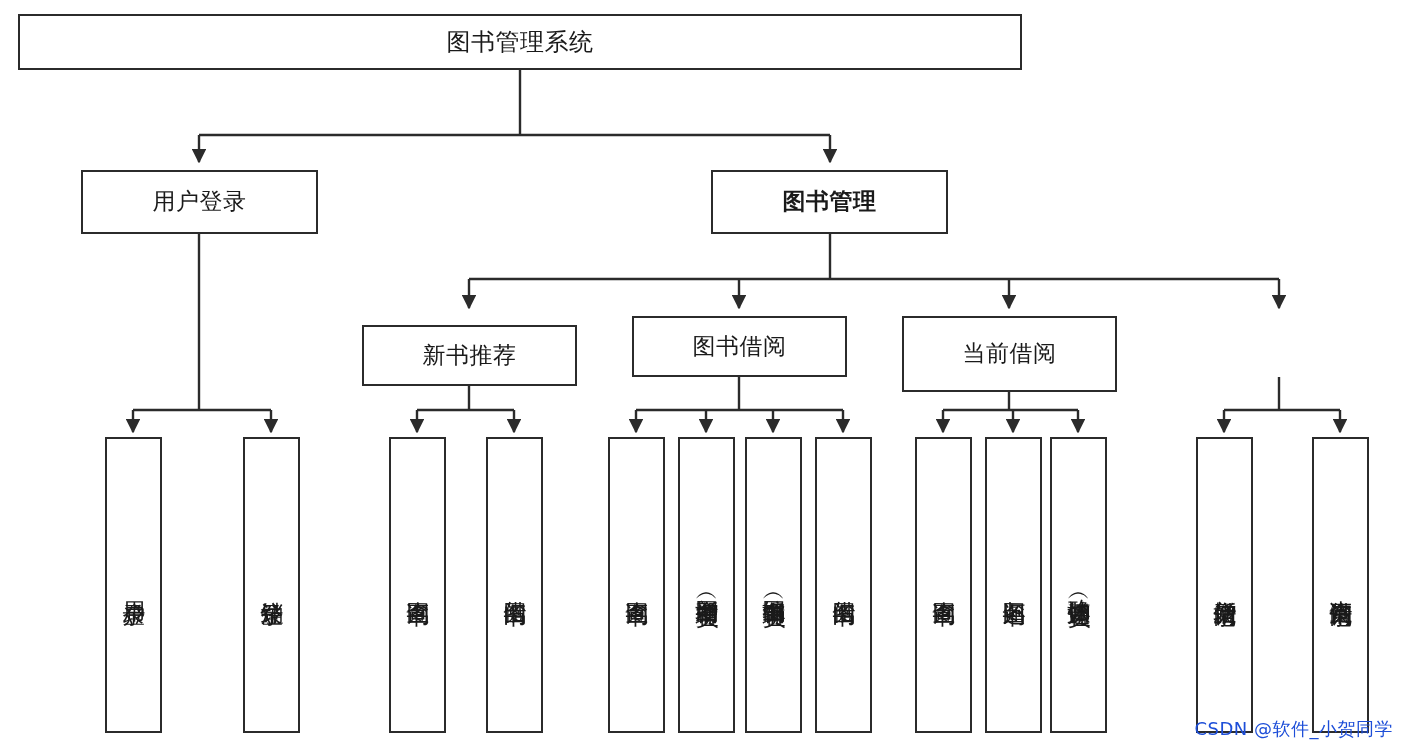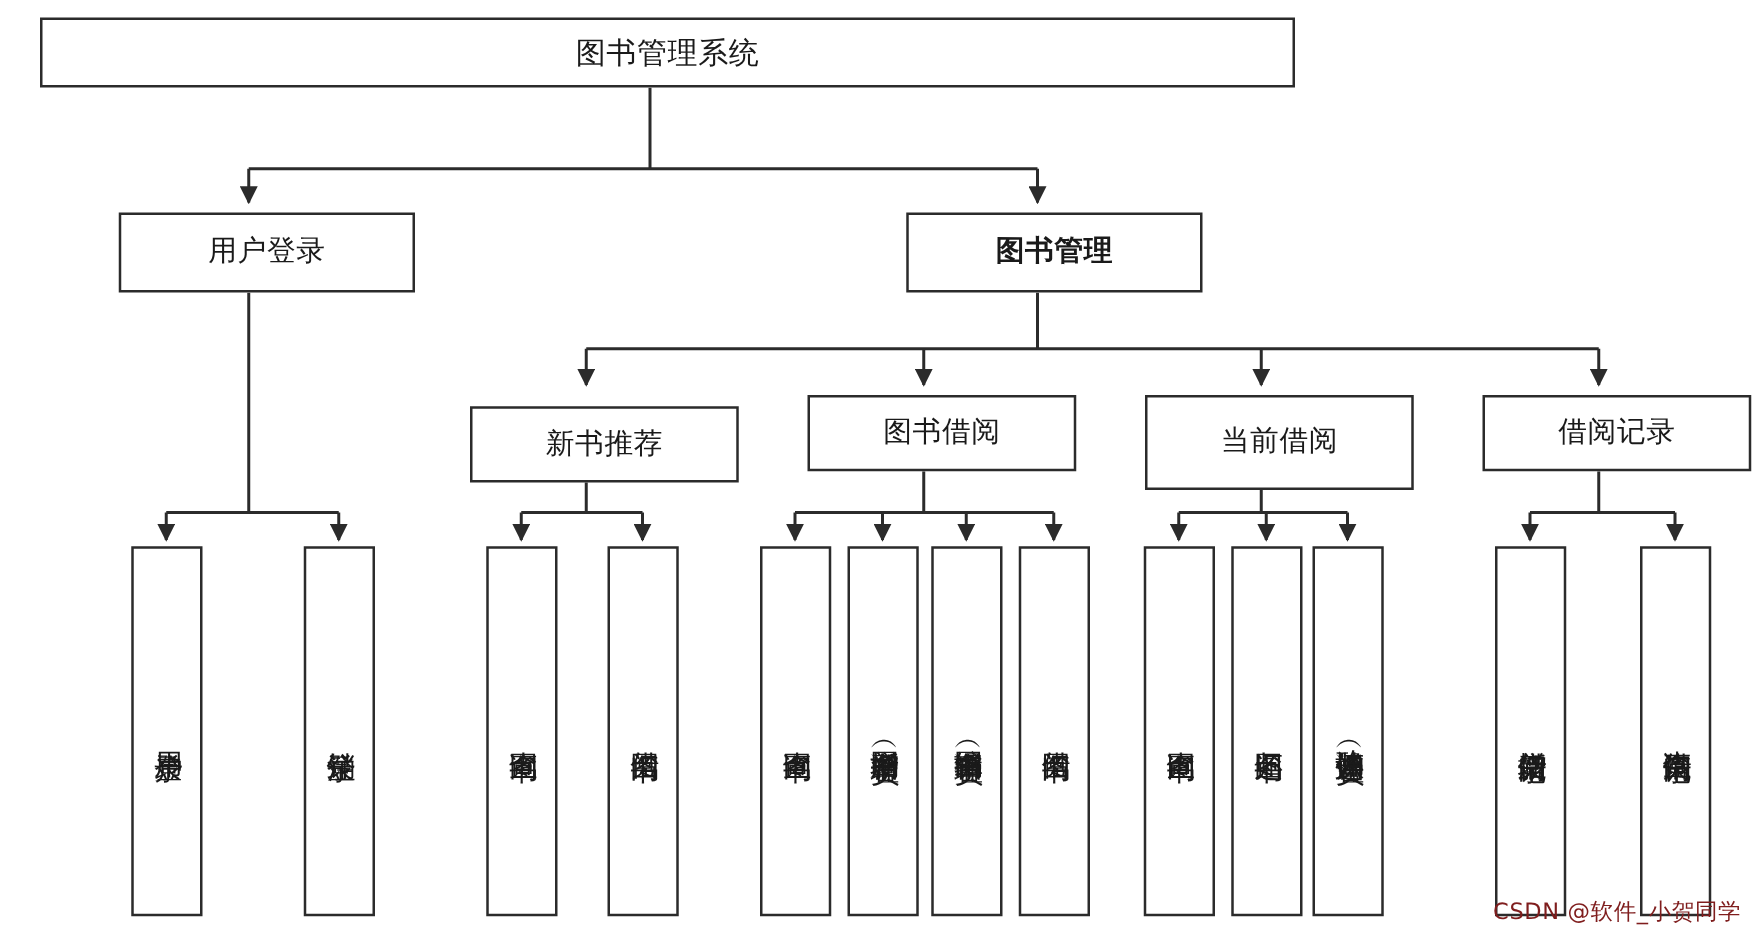--- a/index.html
+++ b/index.html
@@ -31,21 +31,20 @@
     border: 2px solid #2b2b2b;
     display: flex;
     align-items: center;
     justify-content: center;
     color: #1a1a1a;
   }
   .node.h {
     font-size: 23px;
     line-height: 1.1;
     letter-spacing: 0.5px;
-    margin-left: 14px;
   }
   .node.root {
     font-size: 24px;
   }
   .node.v {
     writing-mode: vertical-rl;
     text-orientation: upright;
     font-size: 23px;
     line-height: 1.12;
     letter-spacing: 1px;
@@ -55,21 +54,21 @@
   .node.v .vtext {
     writing-mode: vertical-rl;
     text-orientation: upright;
     white-space: nowrap;
   }
   #watermark {
     position: absolute;
     right: 12px;
     bottom: 6px;
     font-size: 18px;
-    color: #7f1d1d;
+    color: #1d4ed8;
     letter-spacing: 0.5px;
     white-space: nowrap;
     pointer-events: none;
   }
 </style>
 </head>
 <body>
 
 <div id="canvas">
 
@@ -139,23 +138,20 @@
 
   <div class="node h" style="left:362px; top:325px; width:215px; height:61px;">
     <span>新书推荐</span>
   </div>
   <div class="node h" style="left:632px; top:316px; width:215px; height:61px;">
     <span>图书借阅</span>
   </div>
   <div class="node h" style="left:902px; top:316px; width:215px; height:76px;">
     <span>当前借阅</span>
   </div>
-  <div class="node h" style="left:1172px; top:316px; width:215px; height:61px;">
-    <span>借阅记录</span>
-  </div>
 
   <div class="node v" style="left:105px; top:437px; width:57px; height:296px;">
     <span class="vtext">用户登录</span>
   </div>
   <div class="node v" style="left:243px; top:437px; width:57px; height:296px;">
     <span class="vtext">注销登录</span>
   </div>
 
   <div class="node v" style="left:389px; top:437px; width:57px; height:296px;">
     <span class="vtext">查询图书</span>

